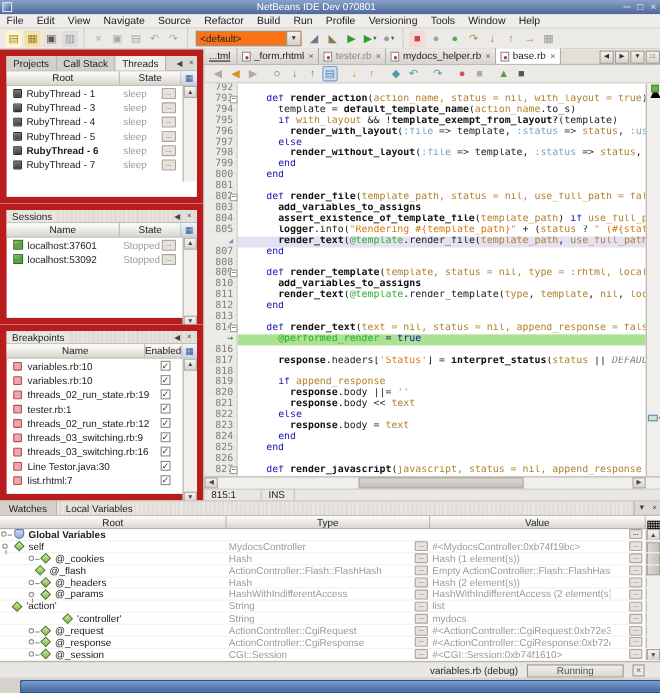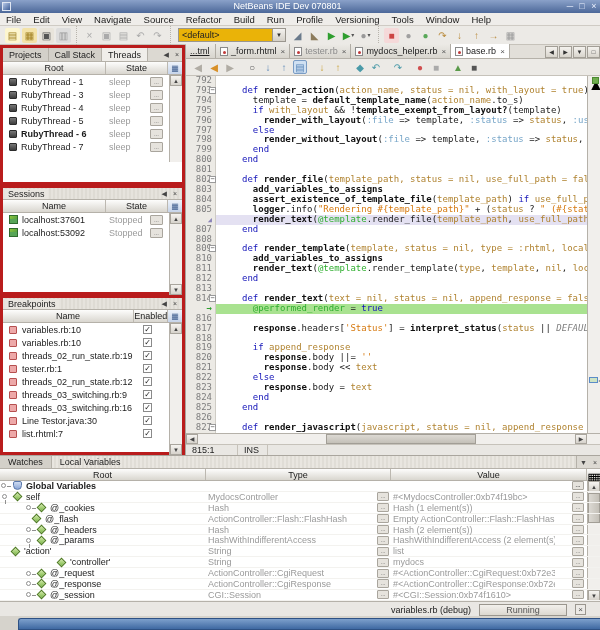--- a/index.html
+++ b/index.html
@@ -21,28 +21,28 @@
   #menubar .mi { font-size:9.5px; color:#1a1a1a; padding:0 6px; line-height:13px; }
 
   
   #toolbar { position:absolute; left:0; top:26px; width:600px; height:19px; background:#eceae6;
     border-bottom:1px solid #c6c2ba; display:flex; align-items:center; }
   .tbgroup { display:flex; align-items:center; height:19px; padding:0 4px; border-left:1px dotted #b8b4ac; }
   .tbgroup:first-child { border-left:none; }
   .tbicon { width:15px; height:15px; margin:0 1px; border-radius:2px; display:flex; align-items:center;
     justify-content:center; font-size:10px; line-height:15px; }
   .tbicon .dd { font-size:6px; color:#555; margin-left:1px; }
-  .combo { width:108px; height:14px; background:#eab308; border:1px solid #9a968e; display:flex;
+  .combo { width:96px; height:14px; background:#f97316; border:1px solid #9a968e; display:flex;
     align-items:center; margin:0 3px; }
   .combo .cval { flex:1; font-size:9px; padding-left:3px; color:#222; }
   .combo .cbtn { width:13px; height:12px; background:linear-gradient(#f4f2ee,#d4d0c8); border-left:1px solid #9a968e;
     font-size:6px; color:#333; text-align:center; line-height:12px; }
 
   
-  .panel { position:absolute; background:#fff; border:3px solid #b91c1c; }
+  .panel { position:absolute; background:#fff; border:6px solid #b91c1c; }
   .ptitle { height:12px; background:repeating-linear-gradient(90deg,#e6e3dd 0 2px,#dedbd4 2px 4px);
     border-bottom:1px solid #b5b1a9; display:flex; align-items:center; padding:0 2px; }
   .ptitle .pt { font-size:9px; color:#222; padding:0 3px; }
   .ptitle .sp { flex:1; }
   .picon { font-size:7px; color:#444; padding:0 3px; }
   .phead { display:flex; height:13px; background:linear-gradient(#fdfdfc,#d9d6cf);
     border-bottom:1px solid #b5b1a9; }
   .phead .hc { font-size:9px; color:#222; text-align:center; border-right:1px solid #bcb8b0; line-height:13px; }
   .phead .hopt { width:14px; background:linear-gradient(#eef3fa,#c6d4ea); color:#3a5a8c; font-size:8px;
     text-align:center; line-height:13px; }

